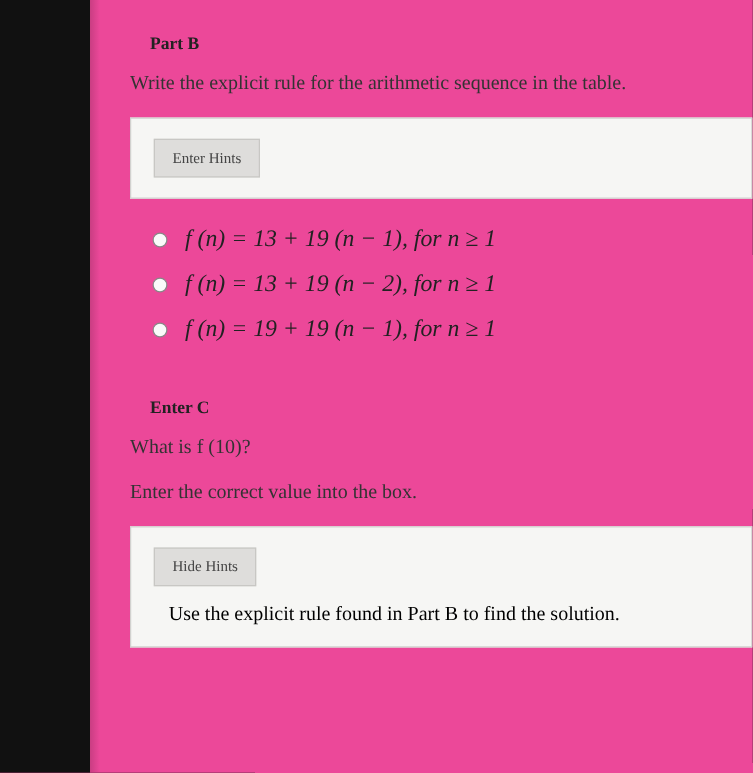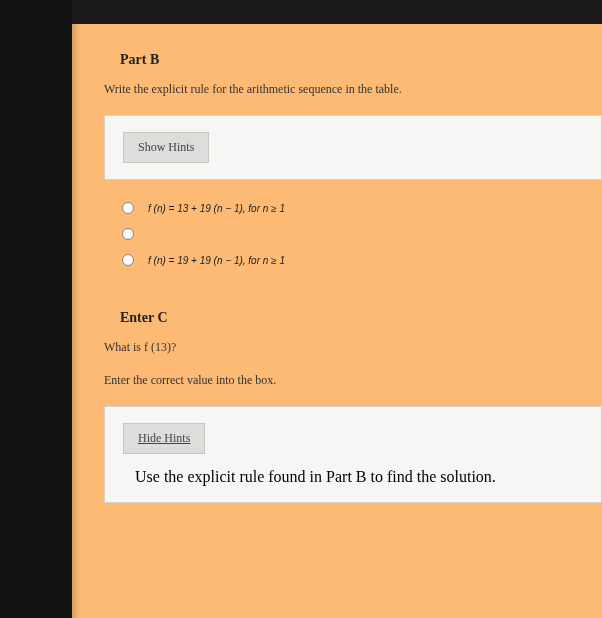--- a/index.html
+++ b/index.html
@@ -13,24 +13,23 @@
       background: #1a1a1a;
       font-family: Georgia, 'Times New Roman', serif;
       position: relative;
     }
     .page {
       position: absolute;
       left: 72px;
       top: 0;
       right: 0;
       bottom: 0;
-      background: #fdba74;
+      background: #ec4899;
       padding: 28px 0 0 0;
       overflow: hidden;
-      margin-top: 24px;
     }
     .page::before {
       content: '';
       position: absolute;
       left: 0;
       top: 0;
       width: 8px;
       height: 100%;
       background: linear-gradient(to right, rgba(0,0,0,0.15), transparent);
     }
@@ -42,21 +41,21 @@
       height: 100%;
       background: #111;
     }
     .section-header {
       font-weight: bold;
       font-size: 14px;
       color: #222;
       margin: 0 0 14px 48px;
     }
     .prompt {
-      font-size: 12px;
+      font-size: 16px;
       color: #333;
       margin: 0 0 18px 32px;
     }
     .panel {
       background: #f6f6f4;
       border: 1px solid #d1d1ce;
       margin: 0 0 18px 32px;
       padding: 16px 18px;
     }
     .hints-btn {
@@ -104,64 +103,64 @@
       content: '';
       position: absolute;
       left: 2px;
       top: 2px;
       width: 6px;
       height: 6px;
       background: #3a76c3;
       border-radius: 50%;
     }
     .formula {
-      font-family: Liberation Sans, sans-serif;
-      font-size: 10px;
+      font-family: Liberation Serif, serif;
+      font-size: 19px;
     }
     .formula .fn {
       font-style: italic;
     }
     .partc-panel .hints-btn {
       margin-bottom: 0;
-      text-decoration: underline;
     }
     .inner-hint {
       margin-top: 14px;
       padding-left: 12px;
     }
   </style>
 </head>
 <body>
 
 <div class="dark-band"></div>
 <div class="page">
 
   <div class="section-header">Part B</div>
   <div class="prompt">Write the explicit rule for the arithmetic sequence in the table.</div>
 
   <div class="panel">
-    <button class="hints-btn">Show Hints</button>
+    <button class="hints-btn">Enter Hints</button>
   </div>
 
   <div class="options">
     <div class="option-row">
       <span class="radio"></span>
       <span class="formula"><span class="fn">f (n) = 13 + 19 (n − 1), for n ≥ 1</span></span>
     </div>
     <div class="option-row">
       <span class="radio"></span>
+      <span class="formula"><span class="fn">f (n) = 13 + 19 (n − 2), for n ≥ 1</span></span>
     </div>
     <div class="option-row">
       <span class="radio"></span>
       <span class="formula"><span class="fn">f (n) = 19 + 19 (n − 1), for n ≥ 1</span></span>
     </div>
   </div>
 
   <div class="section-header">Enter C</div>
-  <div class="prompt">What is f (13)?</div>
+  <div class="prompt">What is f (10)?</div>
   <div class="prompt">Enter the correct value into the box.</div>
 
   <div class="panel partc-panel">
     <button class="hints-btn">Hide Hints</button>
     <div class="inner-hint">Use the explicit rule found in Part B to find the solution.</div>
   </div>
 
 </div>
 
 </body></html>

